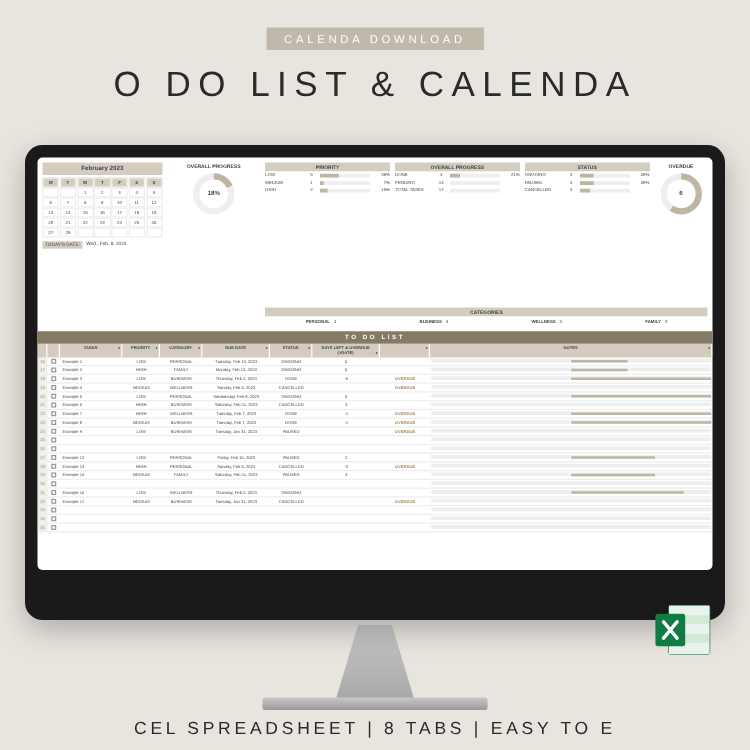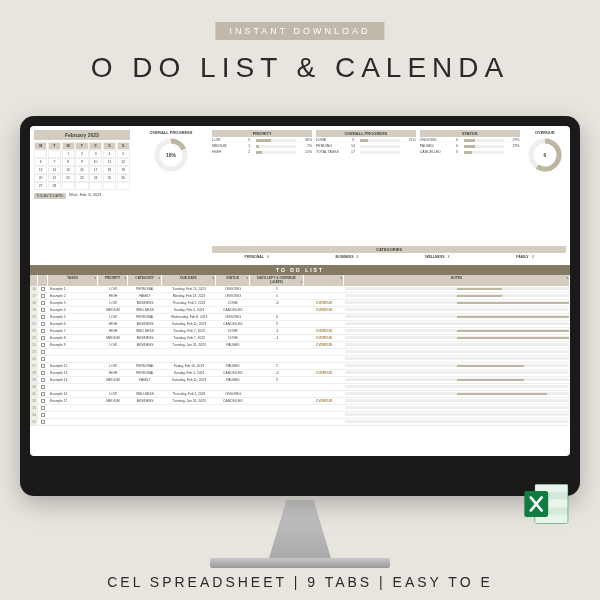--- a/index.html
+++ b/index.html
@@ -54,21 +54,21 @@
 .trow div:nth-child(3){text-align:left;padding-left:2px}
 .rownum{background:#f0ede6;font-size:3px;color:#888}
 .cb{border:.4px solid #999;width:4px;height:4px;margin:auto}
 .ov{color:#aa8855;font-weight:bold}
 .pbar{height:3px;background:#eee;position:relative}
 .pbar span{position:absolute;height:100%;background:#bfb5a3}
 </style>
 </head>
 <body>
 
-<div class="banner">INSTANT DOWNLOAD</div>
+<div class="banner">CALENDA DOWNLOAD</div>
 <div class="title">O DO LIST &amp; CALENDA</div>
 
 <div class="stand"></div>
 <div class="base"></div>
 
 <div class="monitor">
 <div class="screen">
 <div class="dash">
 
 <div class="top">
@@ -635,13 +635,13 @@
       <rect x="14" y="6" width="30" height="7" fill="#e8f3ec"></rect>
       <rect x="14" y="13" width="30" height="7" fill="#d4ead9"></rect>
       <rect x="14" y="20" width="30" height="7" fill="#e8f3ec"></rect>
       <rect x="14" y="27" width="30" height="7" fill="#d4ead9"></rect>
       <rect x="14" y="34" width="30" height="8" fill="#e8f3ec"></rect>
       <rect x="4" y="12" width="22" height="24" rx="2" fill="#107c41"></rect>
       <path d="M10 18 L15 24 L10 30 M20 18 L15 24 L20 30" stroke="#fff" stroke-width="2.5" fill="none" stroke-linecap="round"></path>
     </svg>
 </div>
 
-<div class="bottom">CEL SPREADSHEET | 9 TABS | EASY TO E</div>
+<div class="bottom">CEL SPREADSHEET | 8 TABS | EASY TO E</div>
 
 </body></html>

